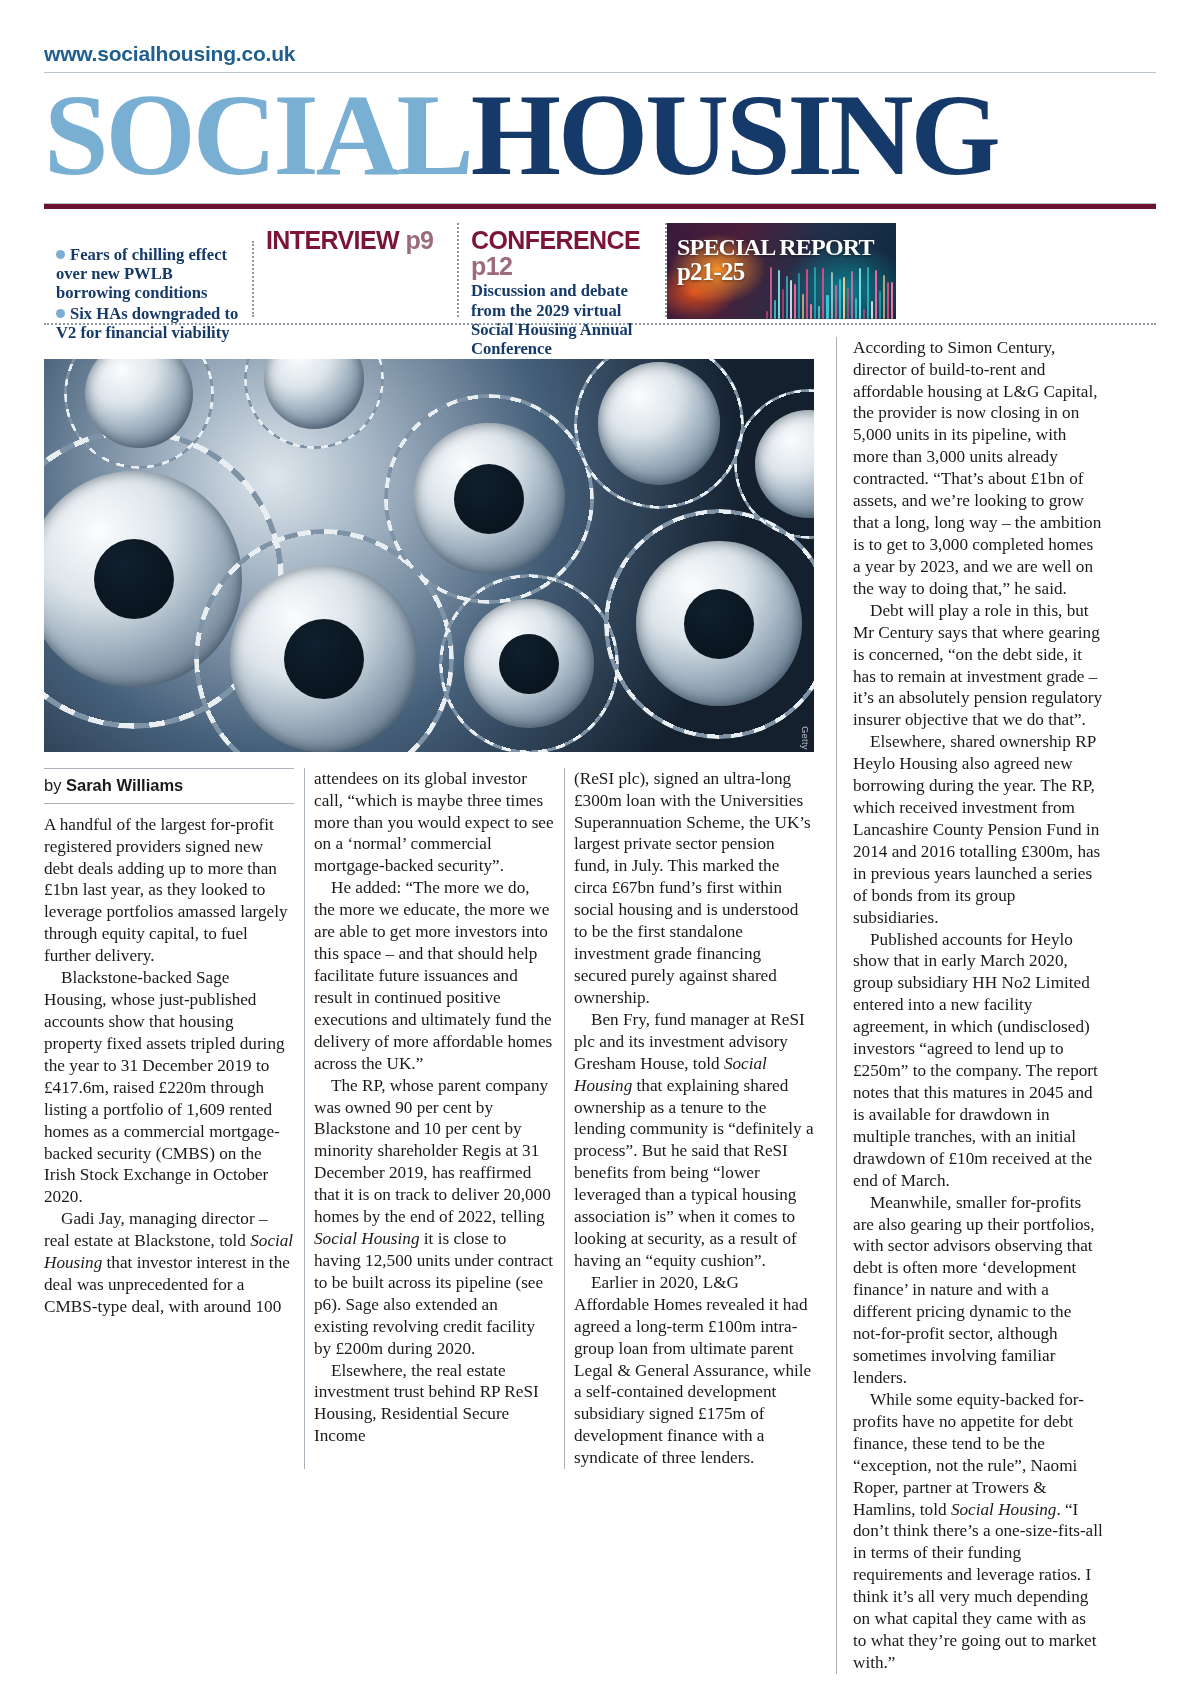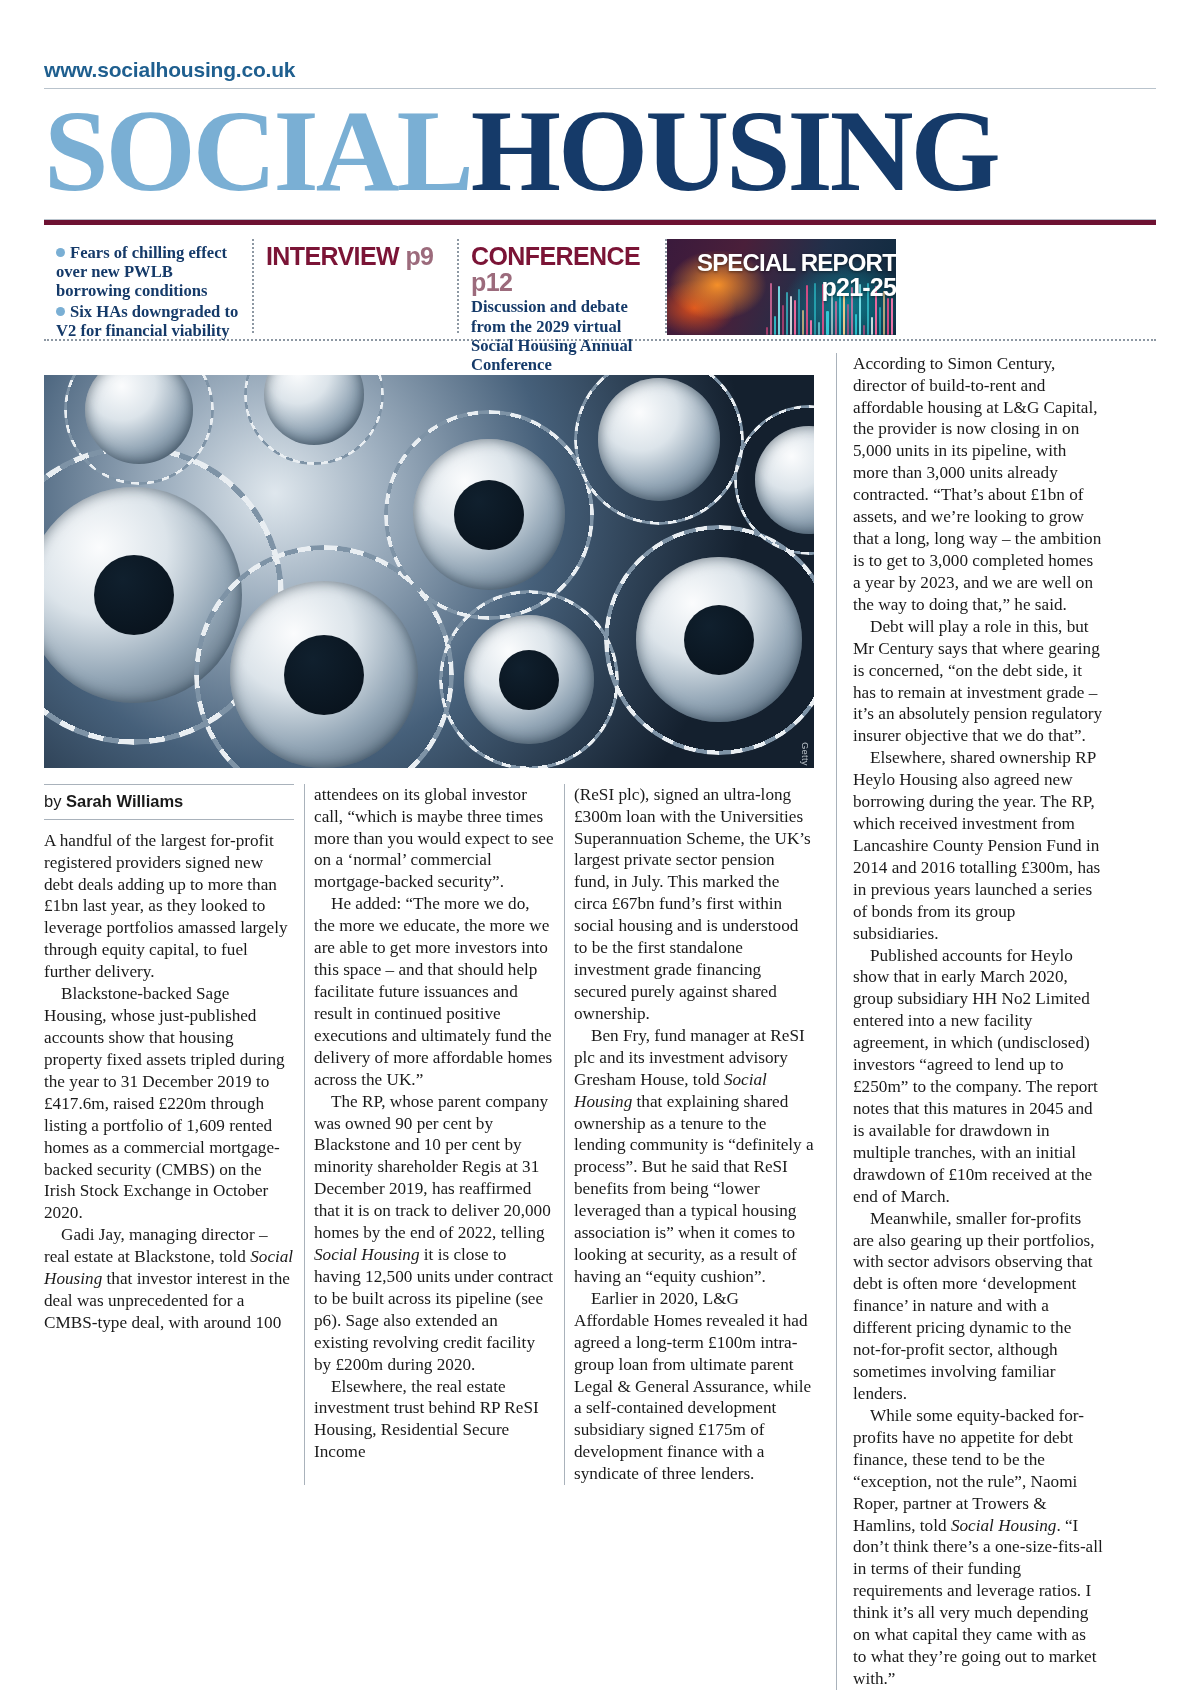--- a/index.html
+++ b/index.html
@@ -14,21 +14,21 @@
     height: 1697px;
     position: relative;
     overflow: hidden;
   }
 
   .page {
     width: 1200px;
     height: 1281px;
     position: relative;
     background: #fff;
-    padding: 16px 44px;
+    padding: 0 44px;
   }
 
   
   .url-bar {
     padding-top: 42px;
     padding-bottom: 6px;
     font-family: "Liberation Sans", sans-serif;
     font-weight: bold;
     font-size: 21px;
     color: #1f5f8f;
@@ -89,21 +89,21 @@
     padding: 4px 12px 0 12px;
     border-right: 2px dotted #8d98a3;
     color: #153a69;
     font-family: "Liberation Serif", serif;
     font-weight: bold;
     font-size: 16.6px;
     line-height: 1.17;
   }
   .teaser:last-child { border-right: none; padding-right: 0; }
   .t-news { width: 216px; background: #e4eef6; padding-left: 12px; }
-  .t-2 { width: 210px; }
+  .t-2 { width: 210px; margin-top: 18px; }
   .t-3 { width: 205px; }
   .t-4 { width: 208px; }
   .t-5 { width: 229px; padding: 0; border-right: none; }
 
   .kicker {
     font-family: "Liberation Sans", sans-serif;
     font-weight: bold;
     font-size: 25px;
     color: #7b1436;
     letter-spacing: -0.6px;
@@ -139,28 +139,27 @@
       linear-gradient(110deg, #3a1a3c 0%, #4a1f3a 30%, #20304a 62%, #0e2a3e 100%);
   }
   .promo .bars {
     position: absolute; left: 96px; bottom: 0; right: 0; height: 54px;
     display: flex; align-items: flex-end; gap: 2px; padding: 0 3px;
   }
   .promo .bars i { display: block; width: 3px; border-radius: 1px; }
   .promo .txt {
     position: relative;
     padding: 12px 0 0 10px;
-    font-family: Liberation Sans, sans-serif;
+    font-family: Liberation Serif, serif;
     font-weight: bold;
     color: #ffffff;
     font-size: 24px;
     letter-spacing: -0.8px;
     line-height: 1.0;
     text-shadow: 0 1px 3px rgba(0,0,0,0.45);
-    text-align: right;
   }
   .promo .txt .p2 { font-size: 25px; }
 
   
   .content {
     display: flex;
     margin-top: 12px;
   }
   .left-block { width: 770px; }
   .right-col {

